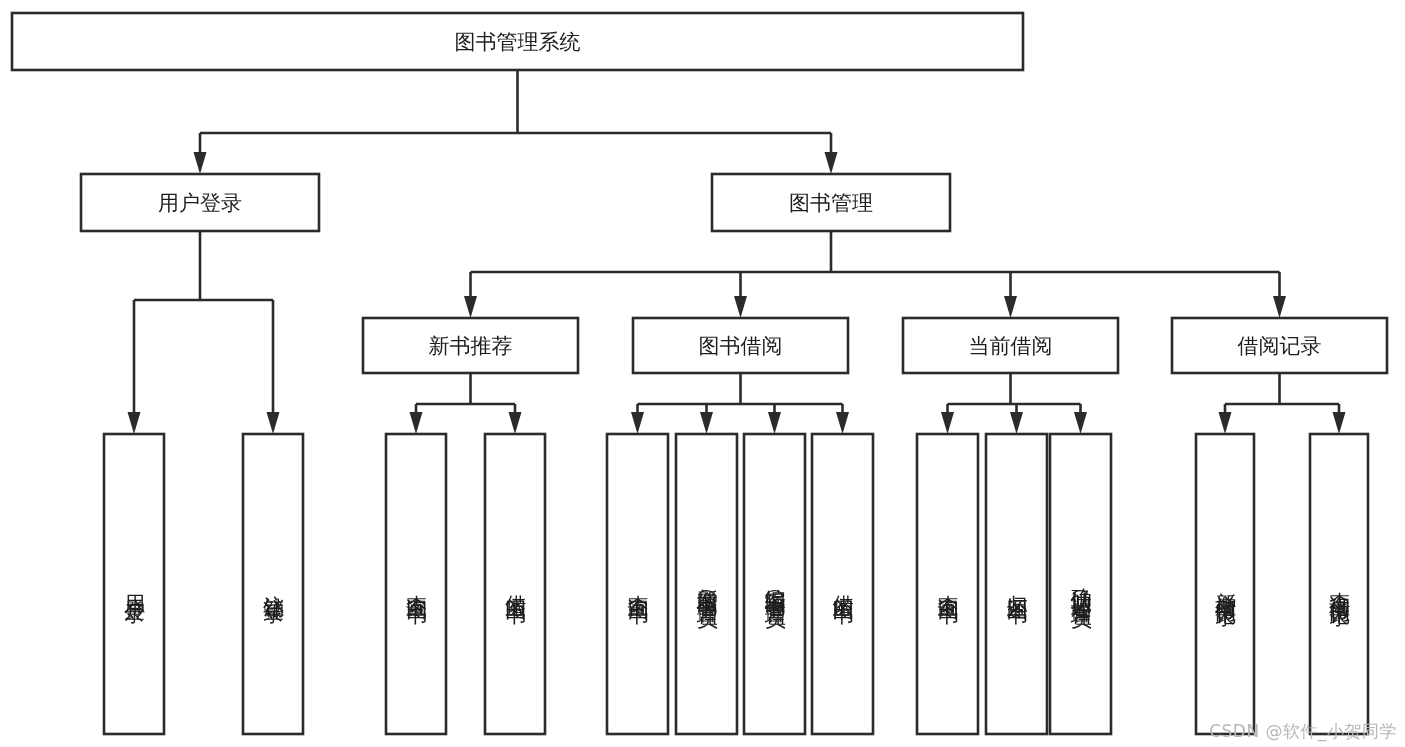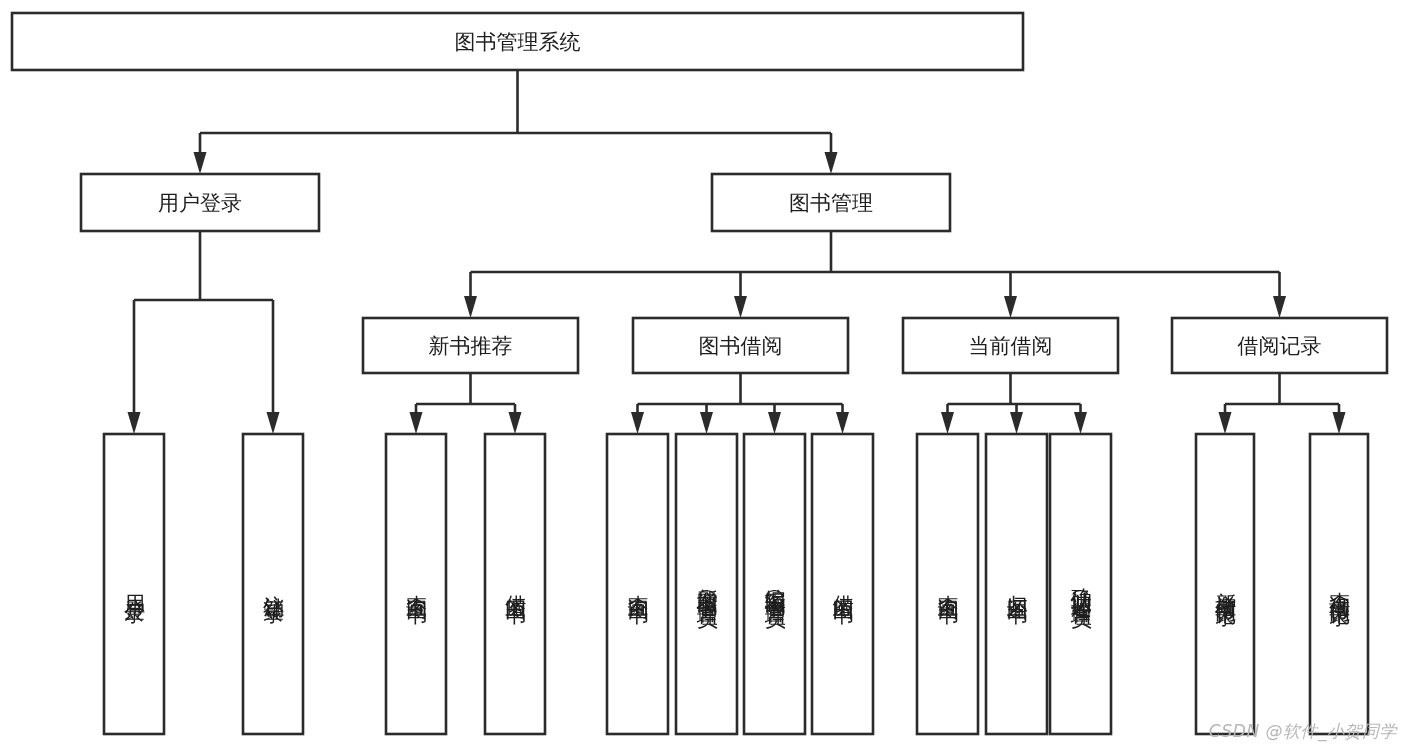--- a/index.html
+++ b/index.html
@@ -69,21 +69,20 @@
   .watermark {
     position: absolute;
     right: 8px;
     bottom: 4px;
     font-family: "DejaVu Sans", "Liberation Sans", sans-serif;
     font-size: 17px;
     color: #b7b7b7;
     letter-spacing: 0.5px;
     pointer-events: none;
     user-select: none;
-    font-style: italic;
   }
 </style>
 </head>
 <body>
 
 <div id="diagram-root">
   <svg class="canvas" id="svg-canvas" viewBox="0 0 1405 747" xmlns="http://www.w3.org/2000/svg">
     <g id="edge-layer">
         <g>
           <path class="link-line" d="M 517.5 70 L 517.5 133"></path>

